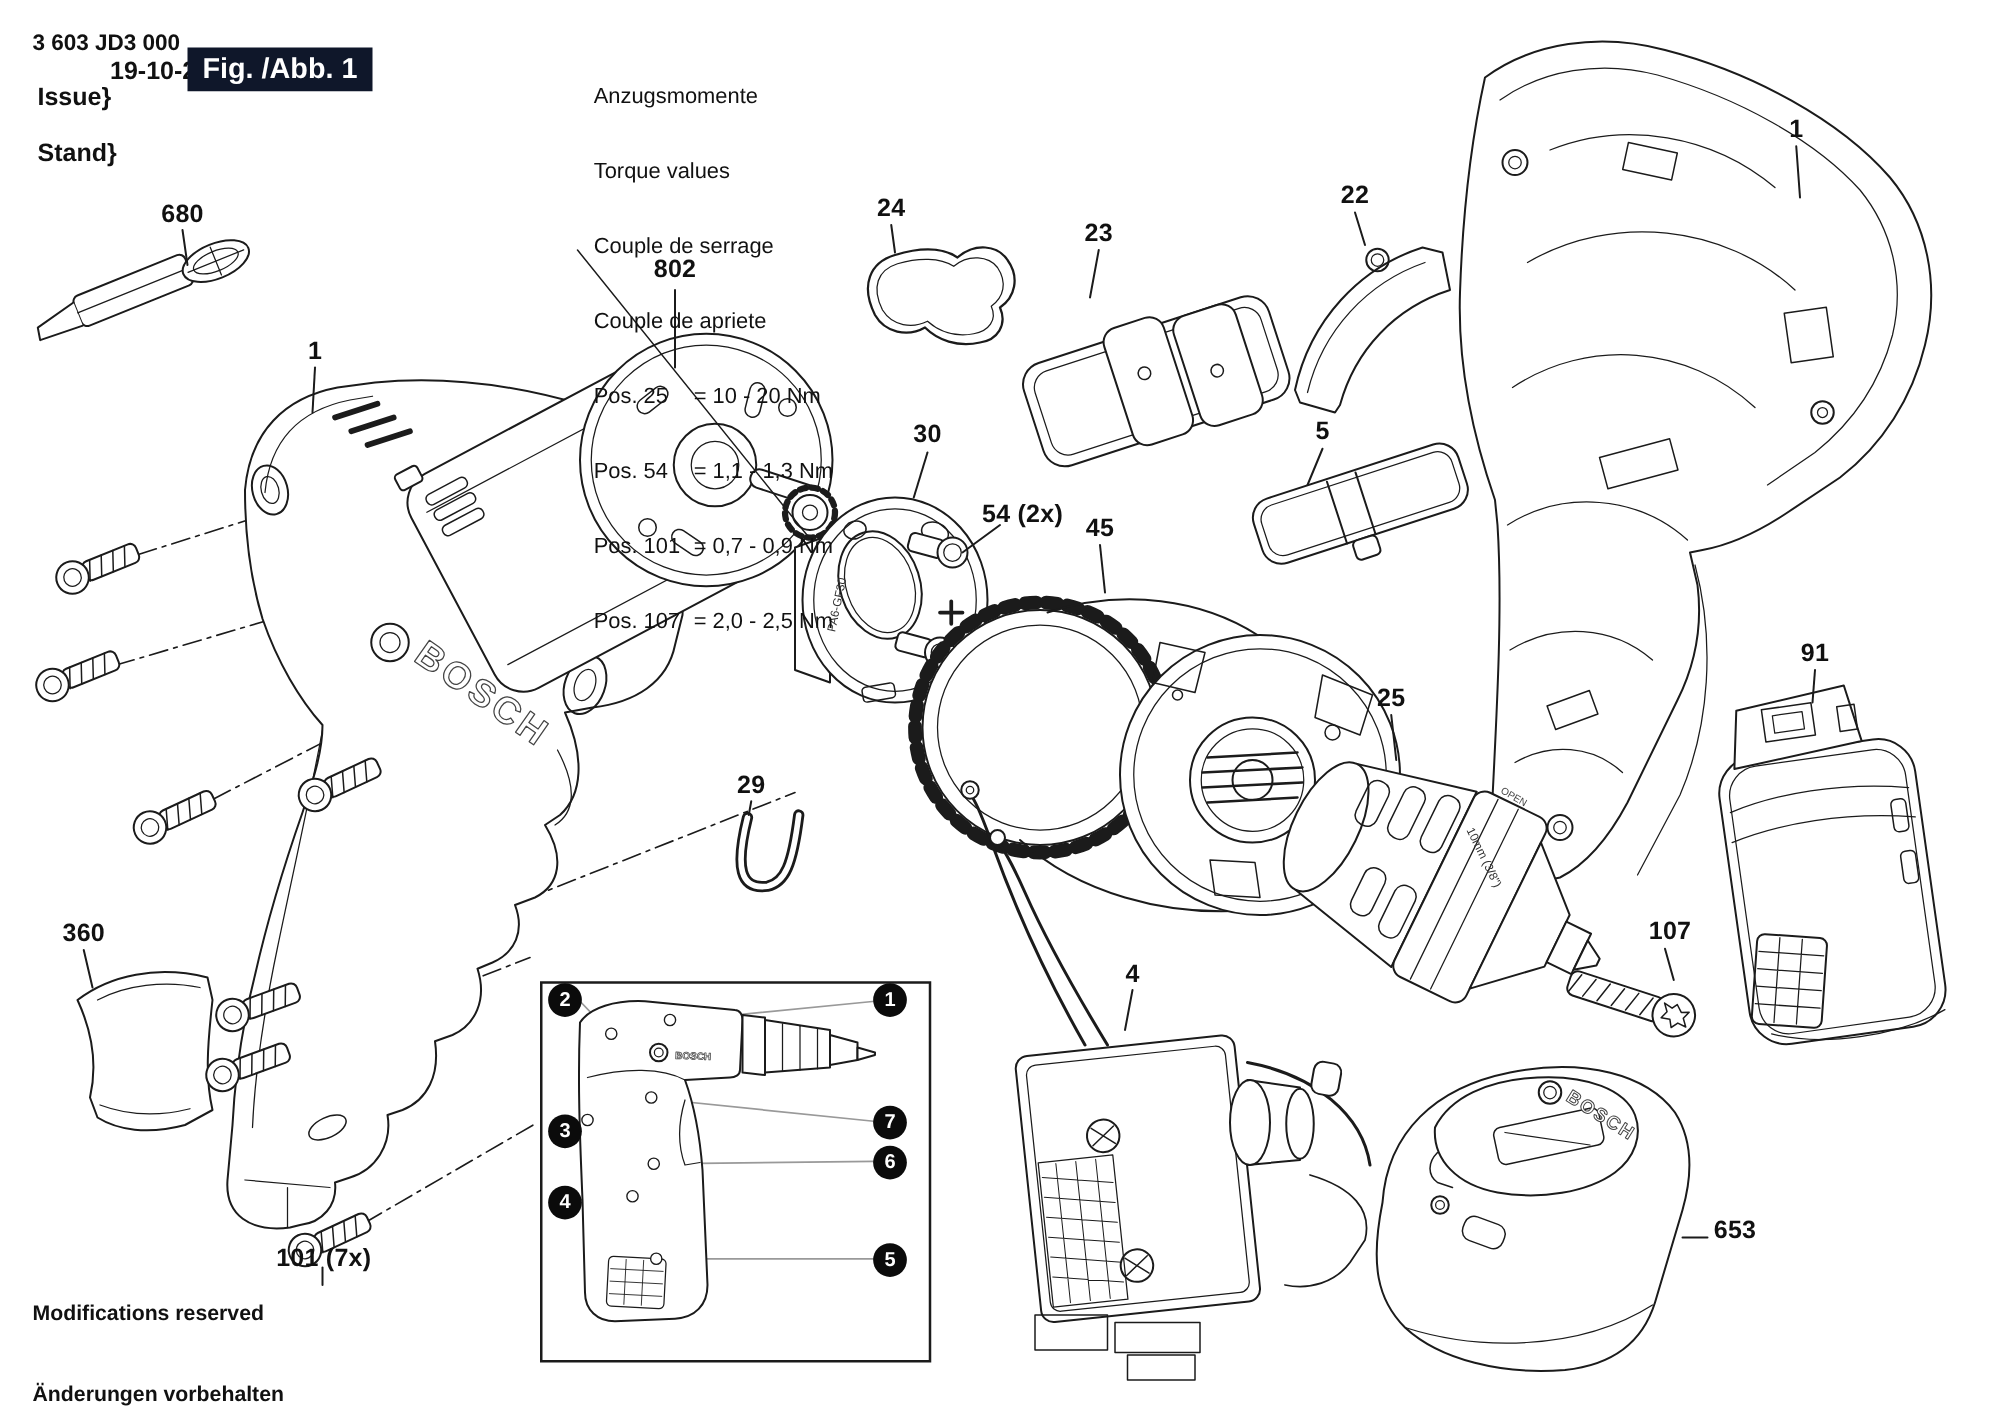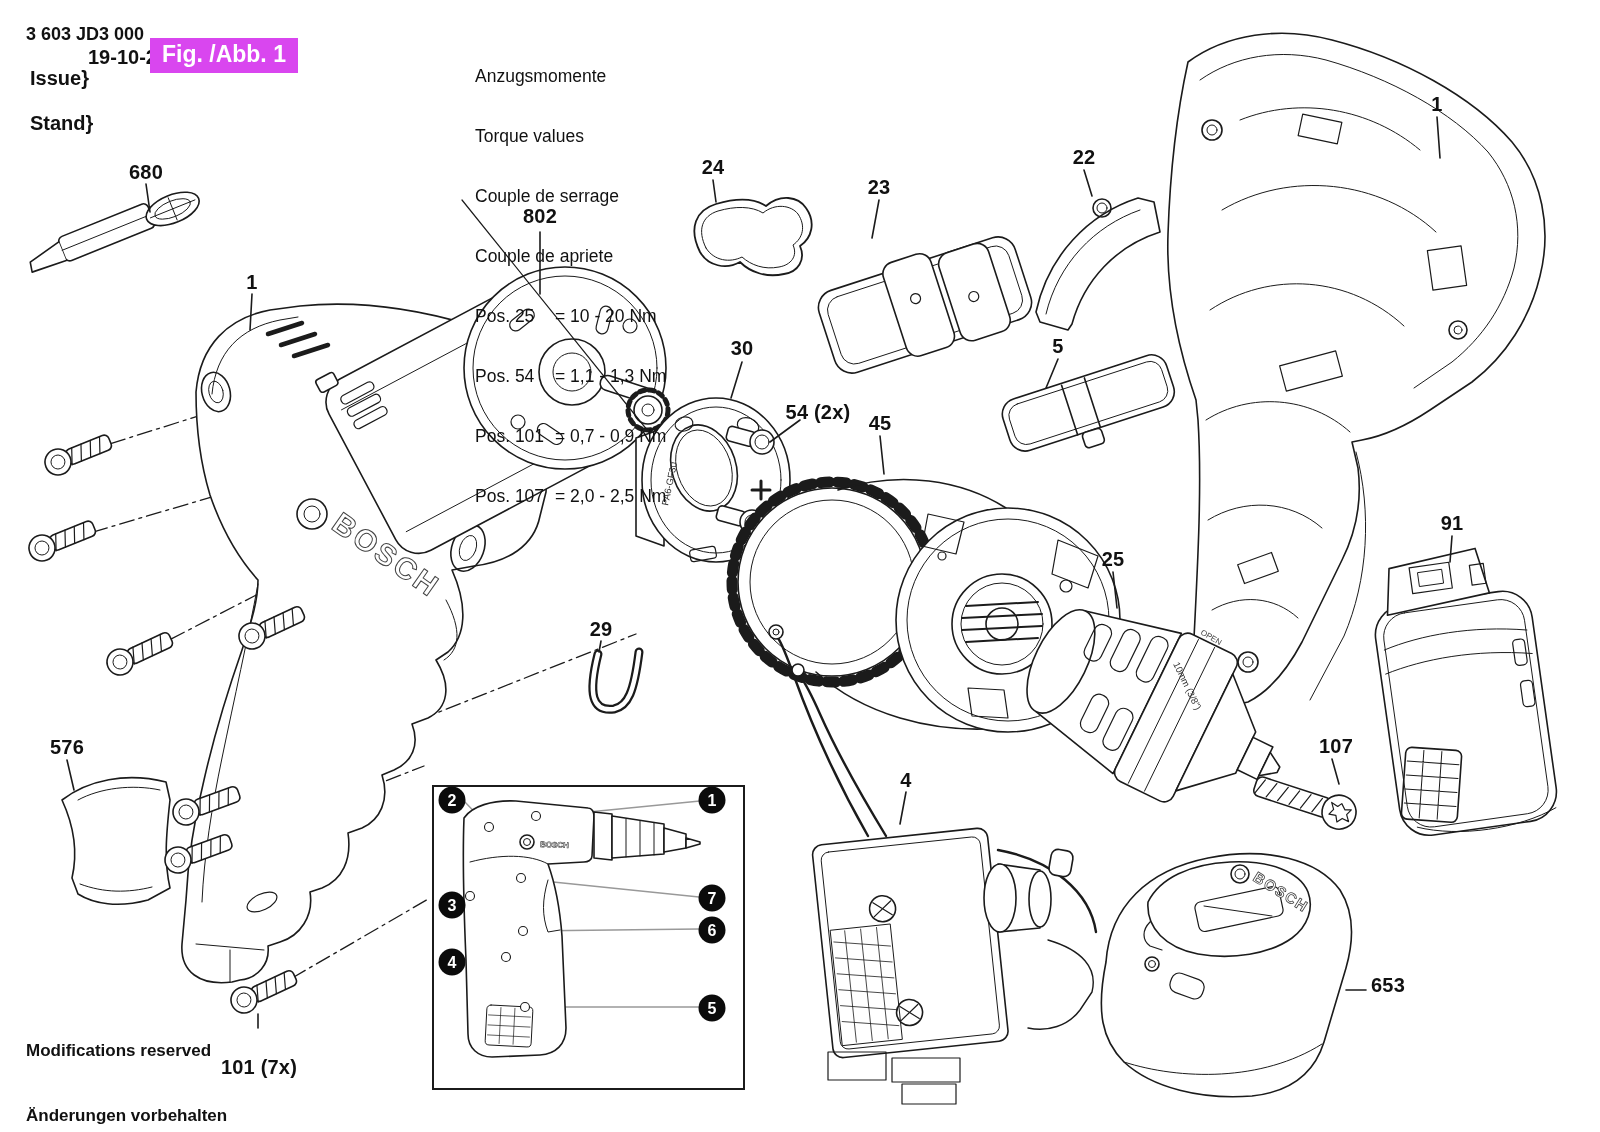--- a/index.html
+++ b/index.html
@@ -7,21 +7,21 @@
           font-family:"Liberation Sans", sans-serif;color:#111;}
   svg.art{position:absolute;left:0;top:0;z-index:1;}
   svg.art path, svg.art rect, svg.art circle, svg.art ellipse, svg.art line, svg.art polygon
       {vector-effect:non-scaling-stroke;}
   .txt{position:absolute;z-index:3;white-space:pre;}
   .plabel{position:absolute;z-index:3;transform:translate(-50%,-50%);
           font-weight:bold;font-size:20px;letter-spacing:0.2px;white-space:nowrap;}
   .hdr-num{left:26px;top:24px;font-size:18px;font-weight:bold;}
   .issue{left:30px;top:41px;font-size:20px;font-weight:bold;line-height:15px;}
   .date{left:88px;top:46px;font-size:20px;font-weight:bold;}
-  .figbox{left:150px;top:38px;background:#d946ef;color:#fff;font-size:23px;font-weight:bold;
+  .figbox{left:150px;top:38px;background:#0f172a;color:#fff;font-size:23px;font-weight:bold;
           padding:3px 12px 5px 12px;}
   .torque{left:475px;top:26px;font-size:17.5px;font-weight:normal;line-height:20px;}
   .trow{display:flex;}
   .trow .pos{width:80px;}
   .footer{left:26px;top:997px;font-size:17px;font-weight:bold;line-height:21.5px;}
   .insetbox{position:absolute;left:432px;top:785px;width:309px;height:301px;
             border:2.5px solid #1b1b1b;z-index:2;}
   .callout{position:absolute;z-index:4;width:27px;height:27px;border-radius:50%;
            background:#0b0b0b;color:#fff;font-weight:bold;font-size:16px;
            display:flex;align-items:center;justify-content:center;
@@ -480,25 +480,25 @@
 <div class="plabel" style="left:879px;top:187px">23</div>
 <div class="plabel" style="left:1084px;top:157px">22</div>
 <div class="plabel" style="left:1437px;top:104px">1</div>
 <div class="plabel" style="left:742px;top:348px">30</div>
 <div class="plabel" style="left:818px;top:412px">54 (2x)</div>
 <div class="plabel" style="left:880px;top:423px">45</div>
 <div class="plabel" style="left:1058px;top:346px">5</div>
 <div class="plabel" style="left:1113px;top:559px">25</div>
 <div class="plabel" style="left:1452px;top:523px">91</div>
 <div class="plabel" style="left:601px;top:629px">29</div>
-<div class="plabel" style="left:67px;top:747px">576</div>
+<div class="plabel" style="left:67px;top:747px">360</div>
 <div class="plabel" style="left:1336px;top:746px">107</div>
 <div class="plabel" style="left:906px;top:780px">4</div>
 <div class="plabel" style="left:1388px;top:985px">653</div>
-<div class="plabel" style="left:259px;top:1067px">101 (7x)</div>
+<div class="plabel" style="left:259px;top:1007px">101 (7x)</div>
 
 <div class="insetbox"></div>
 <div class="callout" style="left:712px;top:800px">1</div>
 <div class="callout" style="left:452px;top:800px">2</div>
 <div class="callout" style="left:452px;top:905px">3</div>
 <div class="callout" style="left:452px;top:962px">4</div>
 <div class="callout" style="left:712px;top:1008px">5</div>
 <div class="callout" style="left:712px;top:930px">6</div>
 <div class="callout" style="left:712px;top:898px">7</div>
 

